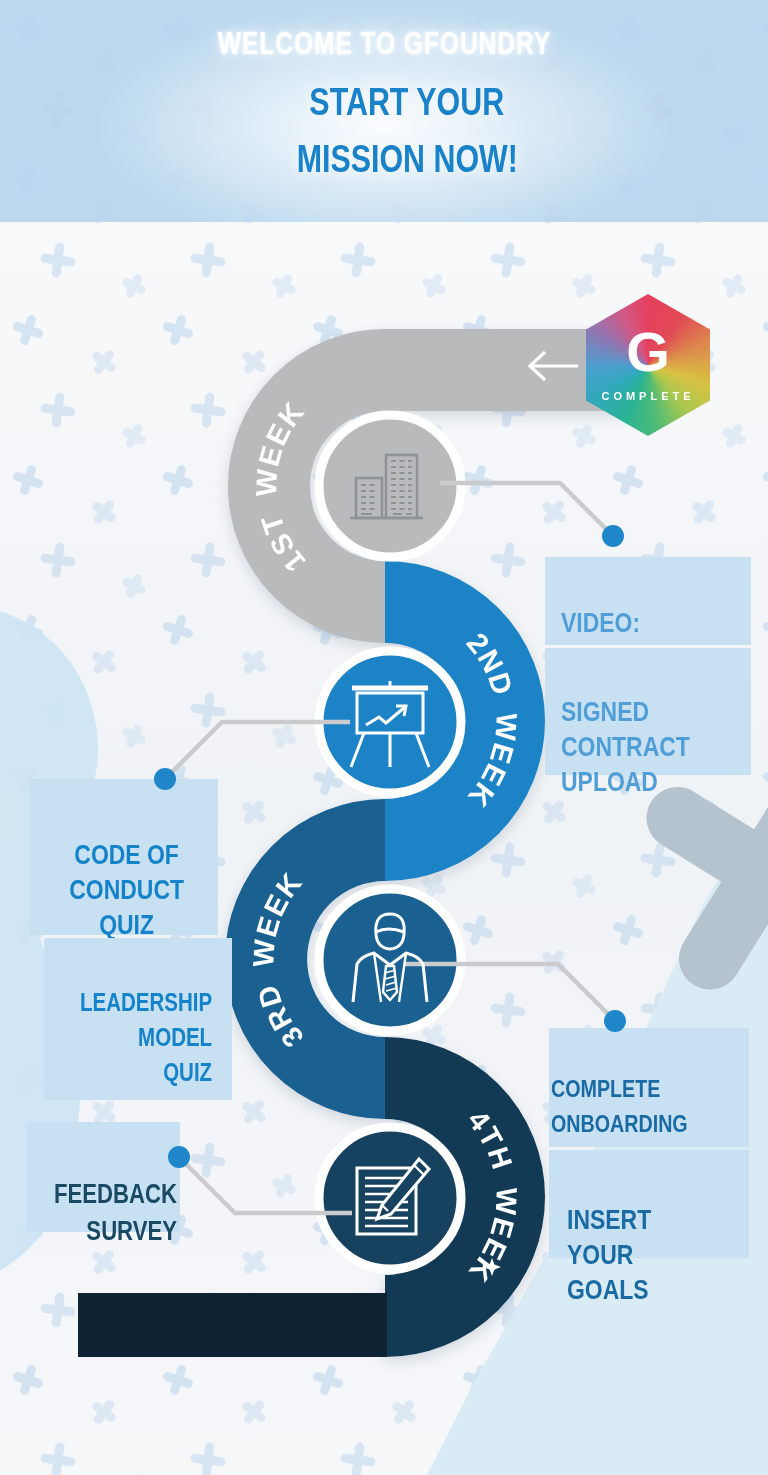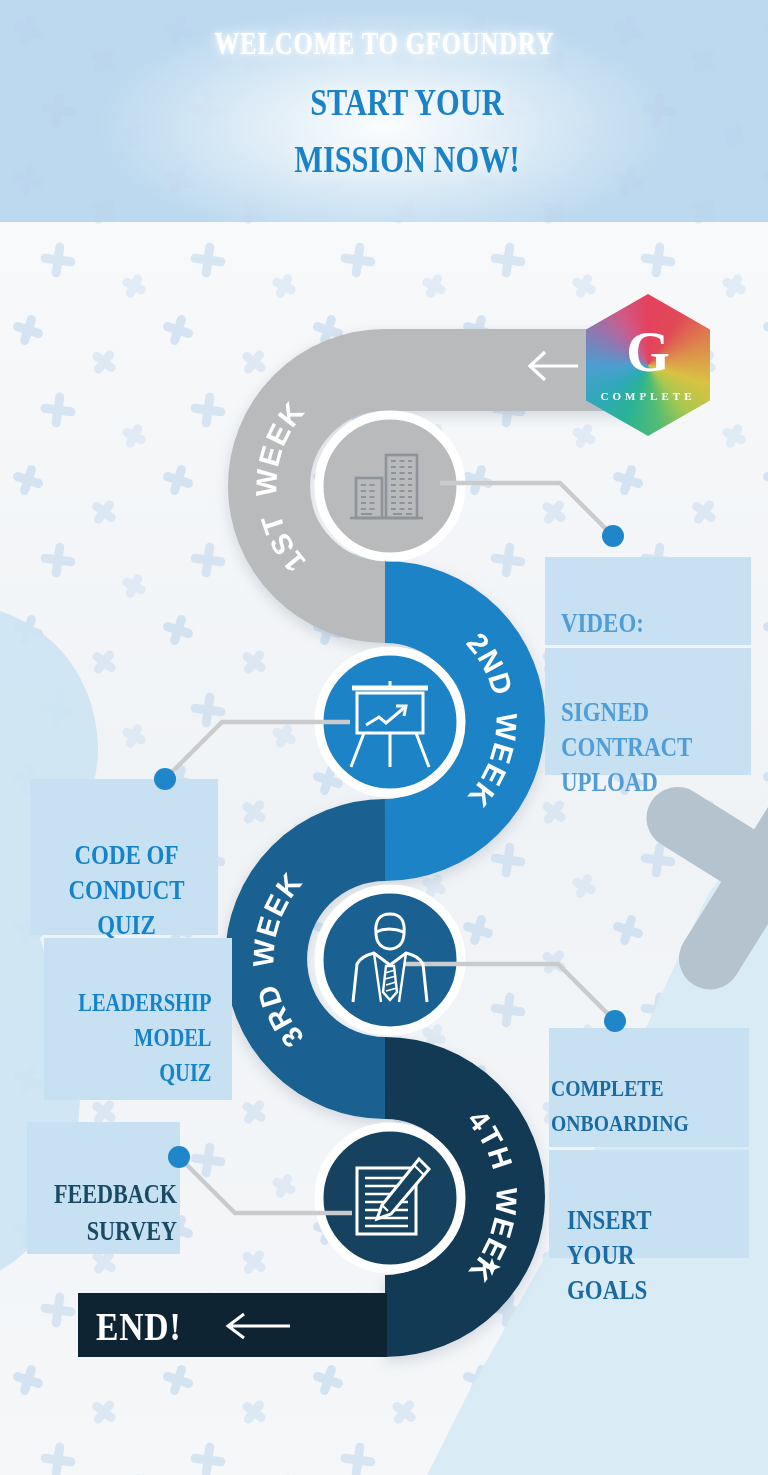--- a/index.html
+++ b/index.html
@@ -1,21 +1,21 @@
 <!DOCTYPE html>
 <html><head>
 <meta charset="utf-8">
 <style>
   html,body{margin:0;padding:0;}
   body{width:768px;height:1475px;position:relative;overflow:hidden;
        font-family:"Liberation Sans",sans-serif;
        background:linear-gradient(180deg,#fafbfc 0%,#f0f3f6 55%,#f5f7f9 100%);}
   #stage{position:absolute;inset:0;width:768px;height:1475px;}
   svg.layer{position:absolute;left:0;top:0;}
-  .abs{position:absolute;font-family:Liberation Serif, serif;}
+  .abs{position:absolute;}
   .cond{display:inline-block;transform:scaleX(.8);transform-origin:center;}
   .cond-l{display:inline-block;transform:scaleX(.82);transform-origin:left center;}
   .cond-r{display:inline-block;transform:scaleX(.82);transform-origin:right center;}
   
   .glow{left:84px;top:0;width:600px;height:230px;
         background:radial-gradient(ellipse at 50% 55%,rgba(255,255,255,.95) 0%,rgba(255,255,255,0) 68%);}
   .welcome{left:0;top:26px;width:768px;text-align:center;color:#ffffff;
            font-size:31px;font-weight:bold;letter-spacing:1px;
            text-shadow:0 0 14px rgba(255,255,255,.95),0 0 4px rgba(255,255,255,.8);}
   .title{left:0;top:74px;width:768px;text-align:center;color:#1a82c8;
@@ -40,21 +40,21 @@
   .b-contract{left:545px;top:648px;width:206px;height:127px;color:#509ed7;
            font-size:28px;line-height:35px;padding:11px 1px 0 16px;box-sizing:border-box;}
   .b-code{left:30px;top:779px;width:188px;height:156px;color:#1583c9;text-align:center;
            font-size:28px;line-height:35px;padding:23px 20px 0 0;box-sizing:border-box;}
   .b-leader{left:44px;top:938px;width:188px;height:162px;color:#1583c9;text-align:right;
            font-size:25px;line-height:35px;padding:12px 20px 0 0;box-sizing:border-box;}
   .b-onboard{left:549px;top:1028px;width:200px;height:119px;color:#1a6ba3;
            font-size:24px;line-height:35px;padding:8px 0 0 2px;box-sizing:border-box;}
   .b-goals{left:549px;top:1150px;width:200px;height:108px;color:#1a6ba3;
            font-size:28px;line-height:35px;padding:17px 14px 0 18px;box-sizing:border-box;}
-  .b-feedback{left:27px;top:1122px;width:153px;height:132px;color:#1a4a63;text-align:right;
+  .b-feedback{left:27px;top:1122px;width:153px;height:110px;color:#1a4a63;text-align:right;
            font-size:27px;line-height:37px;padding:17px 16px 0 0;box-sizing:border-box;}
   
   .dot{width:22px;height:22px;border-radius:50%;background:#1e86c9;z-index:6;}
   
   .endwrap{left:96px;top:1302px;height:48px;color:#fff;display:flex;align-items:center;z-index:5;}
   .endwrap .endtxt{font-size:41px;font-weight:bold;letter-spacing:1px;}
   .endwrap svg{margin-left:22px;}
 </style>
 </head>
 <body>
@@ -228,20 +228,14 @@
   <div class="abs box b-feedback">
     <span class="cond-r inner">FEEDBACK
 SURVEY</span>
   </div>
 
   <div class="abs dot" style="left:602px;top:525px;"></div>
   <div class="abs dot" style="left:154px;top:768px;"></div>
   <div class="abs dot" style="left:604px;top:1010px;"></div>
   <div class="abs dot" style="left:168px;top:1146px;"></div>
 
-  <div class="abs endwrap">
-    <span class="endtxt"><span class="cond-l">END!</span></span>
-    <svg width="72" height="30" viewBox="0 0 72 30">
-      <path d="M 68 15 H 7 M 22 3 L 6 15 L 22 27" stroke="#ffffff" stroke-width="3" fill="none"></path>
-    </svg>
-  </div>
 
 </div>
 
 </body></html>

